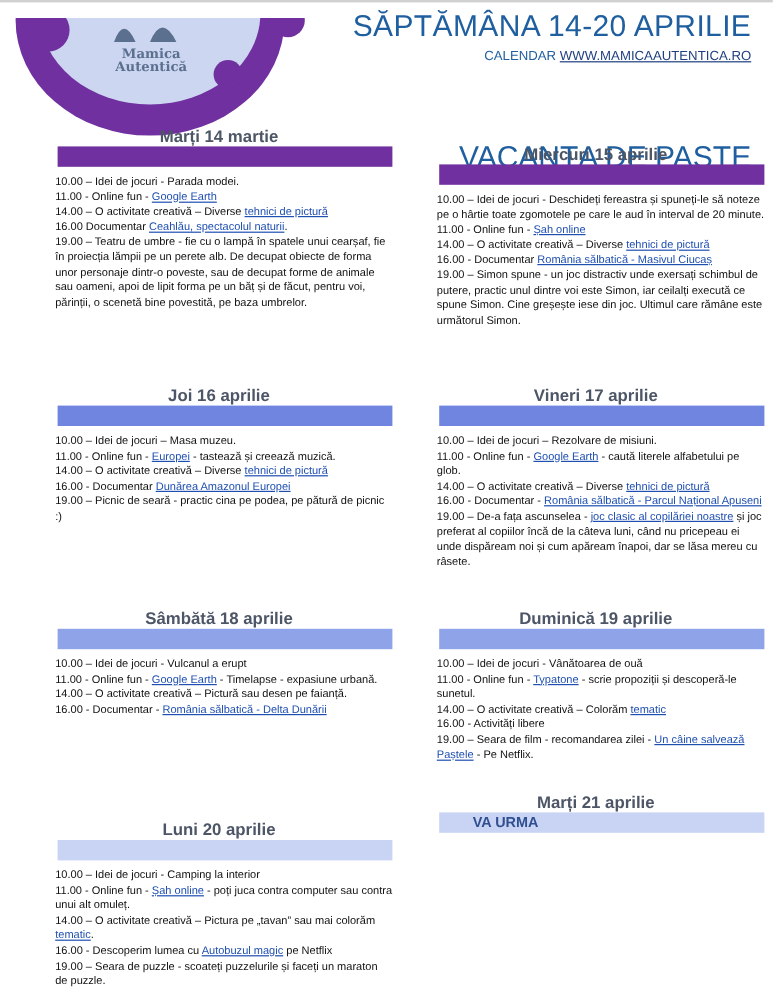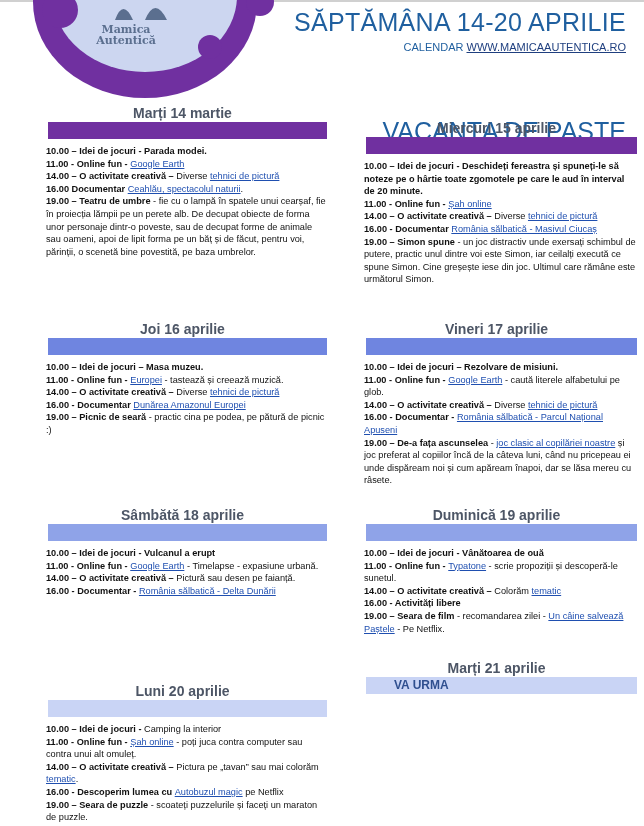--- a/index.html
+++ b/index.html
@@ -1,32 +1,32 @@
 <!DOCTYPE html>
 <html><head>
 <meta charset="utf-8">
 <style>
   html,body{margin:0;padding:0;background:#fff;}
   body{width:644px;height:826px;position:relative;overflow:hidden;font-family:"Liberation Sans",sans-serif;}
   .topline{position:absolute;left:0;top:0;width:644px;height:2px;background:#d0d0d0;}
-  .logo{position:absolute;left:0;top:0;width:270px;height:100px;overflow:hidden;padding-left:20px;}
+  .logo{position:absolute;left:0;top:15px;width:270px;height:100px;overflow:hidden;}
   .logo svg{display:block;}
   .logo-text{position:absolute;left:86px;top:24px;width:80px;text-align:center;font-family:"DejaVu Serif",serif;font-weight:bold;font-size:11px;line-height:11px;color:#5b6f8f;}
   .hdr{position:absolute;right:18px;text-align:right;color:#1f5f9f;}
   .hdr-title{top:8px;font-size:25px;letter-spacing:0.3px;text-align:center;}
   .hdr-cal{top:41px;font-size:11px;}
   .hdr-cal a{color:#1f3f7f;text-decoration:underline;}
   .hdr-sub{top:72px;font-size:25px;margin-top:45px;}
   .day{position:absolute;}
   .day-title{text-align:center;font-weight:bold;font-size:14px;color:#4d5666;height:18px;line-height:18px;}
   .bar{height:17px;margin-left:10px;}
   .bar-text{font-weight:bold;font-size:12px;color:#2f4f8f;padding-left:28px;line-height:17px;}
   .body{padding:6px 0 0 8px;font-size:9.2px;line-height:12.6px;color:#111;}
   .body p{margin:0;}
-  .b{font-weight:bold;}
+  .b{font-weight:normal;}
   a.lnk{color:#1f4fb0;text-decoration:underline;}
 </style>
 </head>
 <body>
 
 <div class="topline"></div>
 
 <div class="logo">
   <svg width="270" height="100" viewBox="0 0 270 100">
     <ellipse cx="125" cy="2" rx="112" ry="96" fill="#7030A0"></ellipse>

